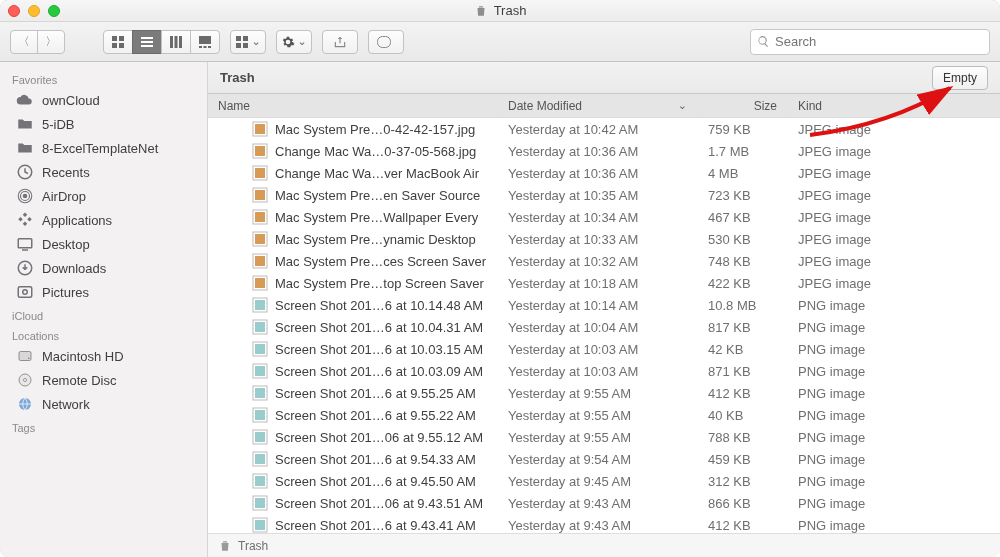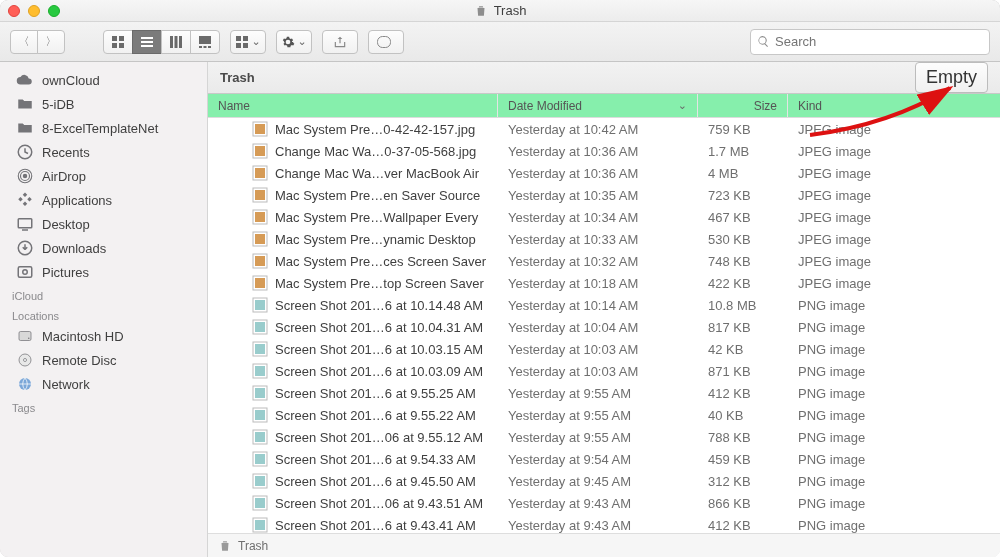--- a/index.html
+++ b/index.html
@@ -101,27 +101,27 @@
     height:32px;
     background:linear-gradient(#f2f2f2,#eaeaea);
     border-bottom:1px solid #c8c8c8;
     display:flex; align-items:center; padding:0 12px;
     font-weight:600; color:#4a4a4a;
   }
   .locbar .emptybtn {
     margin-left:auto;
     background:linear-gradient(#fdfdfd,#f0f0f0);
     border:1px solid #bcbcbc; border-radius:4px;
-    padding:4px 10px; font-size:18px; color:#333;
+    padding:4px 10px; font-size:12px; color:#333;
   }
   .colhdrs {
     height:24px;
     display:flex; align-items:stretch;
     border-bottom:1px solid #dcdcdc;
-    background:#86efac;
+    background:#e5e5e5;
     font-size:12px; color:#555;
   }
   .ch {
     display:flex; align-items:center; padding:0 10px;
     border-right:1px solid #e4e4e4;
   }
   .ch.name { width:290px; }
   .ch.date { width:200px; justify-content:space-between;}
   .ch.size { width:90px; justify-content:flex-end;}
   .ch.kind { flex:1; border-right:none;}
@@ -243,20 +243,21 @@
     <svg viewBox="0 0 24 24">
         <path d="M10 2a8 8 0 015.3 13.9l5 5-1.4 1.4-5-5A8 8 0 1110 2zm0 2a6 6 0 100 12 6 6 0 000-12z"></path>
       </svg>
     <input type="text" placeholder="Search" style="">
   </div>
 </div>
 
 <div class="split">
 
   <div class="sidebar" id="sidebar">
+      <div class="shdr">Favorites</div>
       <div class="sitem">
         <span class="sicon">
           <svg viewBox="0 0 24 24">
             <path fill="#747478" d="M6 18a5 5 0 010-10 6 6 0 0111 2 4 4 0 010 8H6z"></path>
           </svg>
         </span>
         <span>ownCloud</span>
       </div>
       <div class="sitem">
         <span class="sicon">

